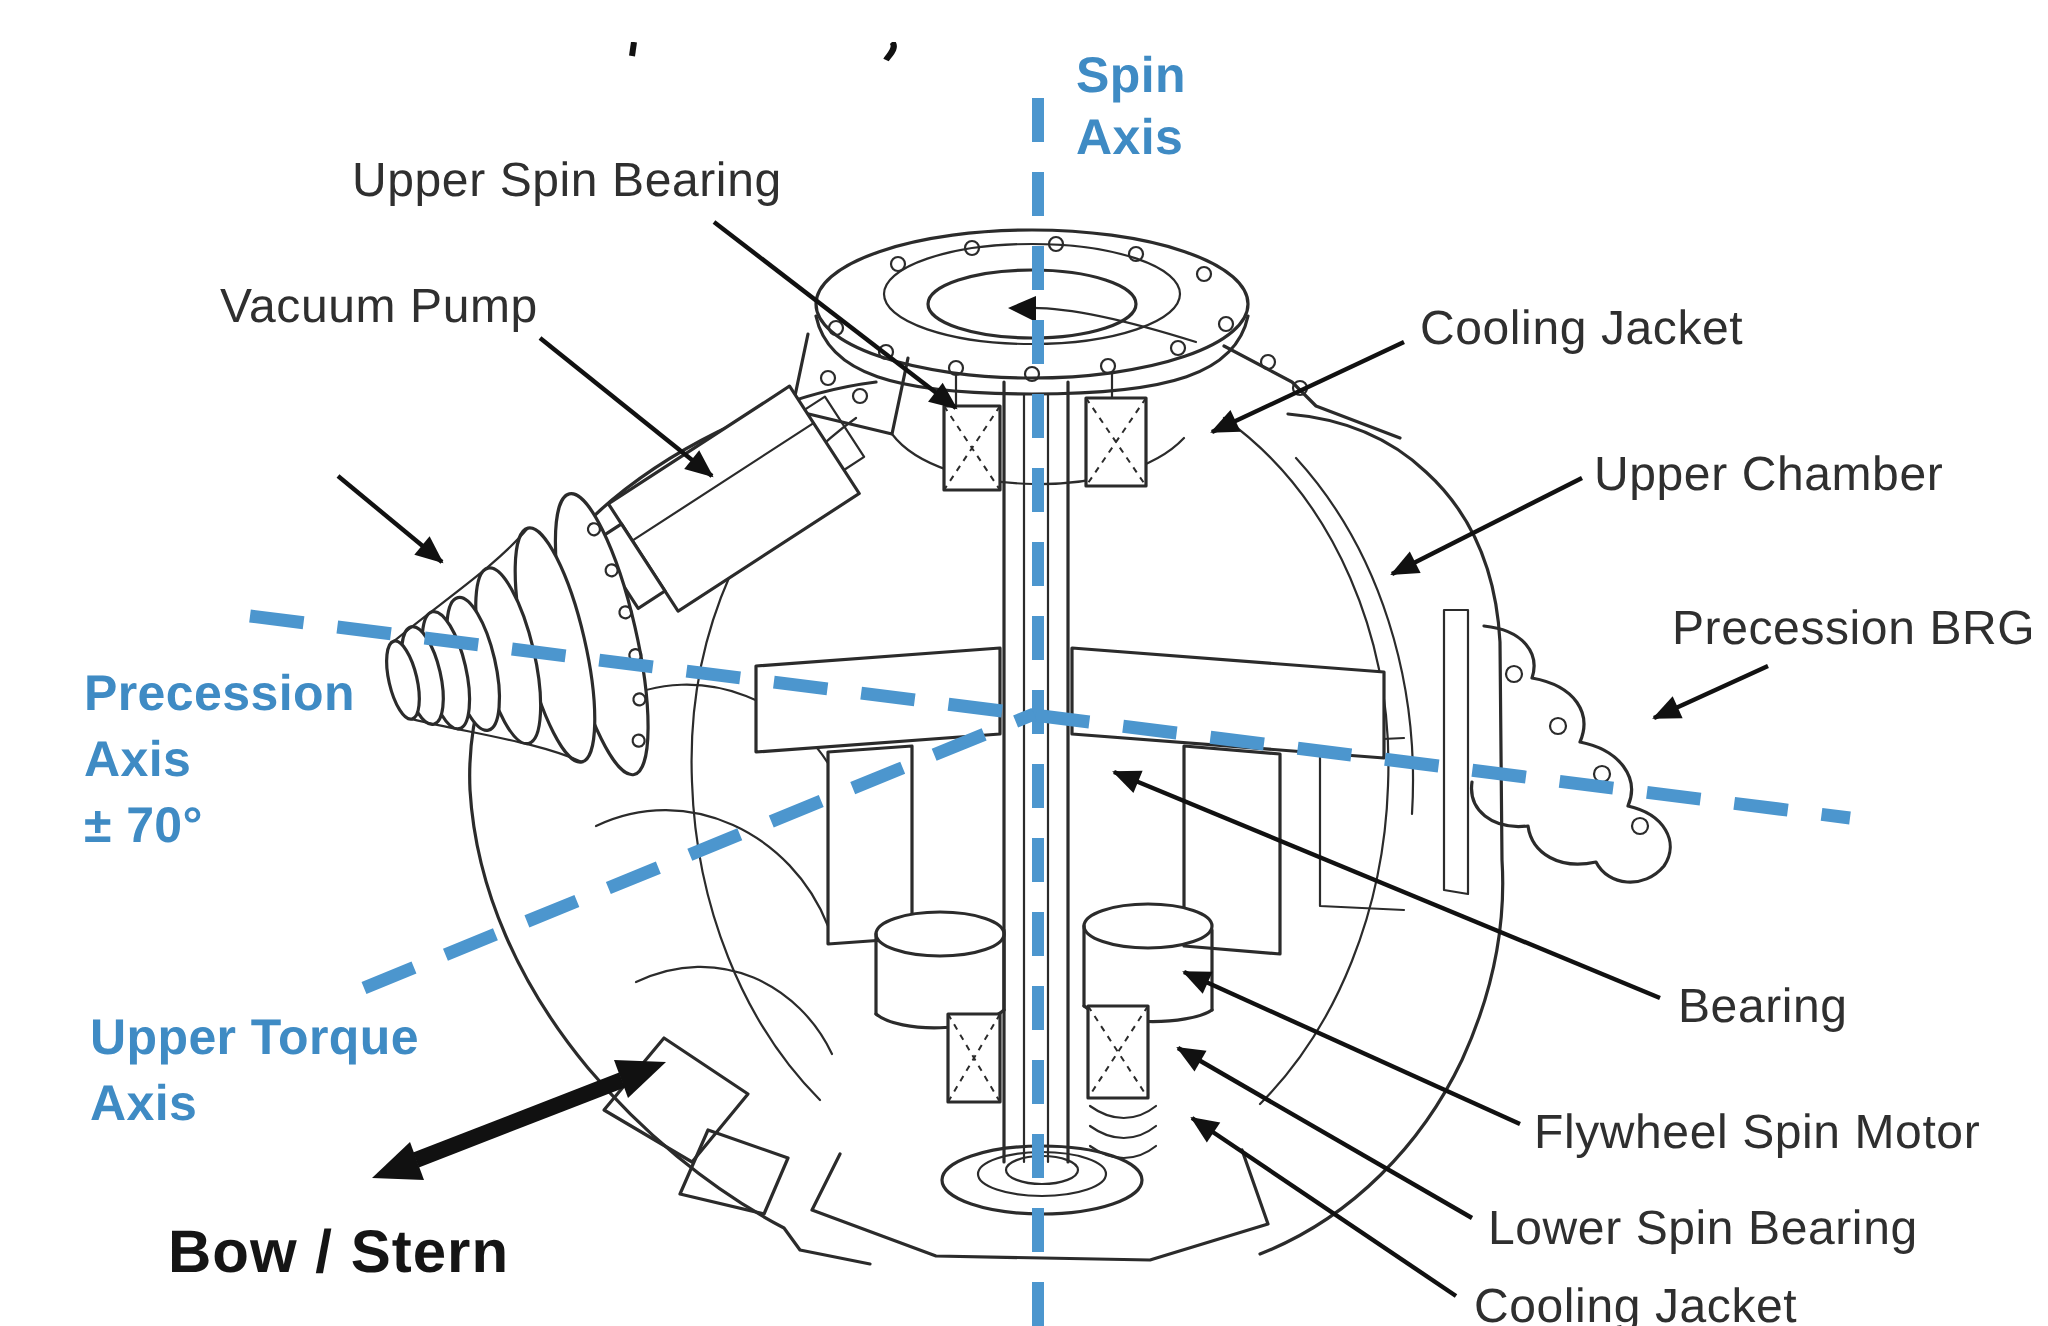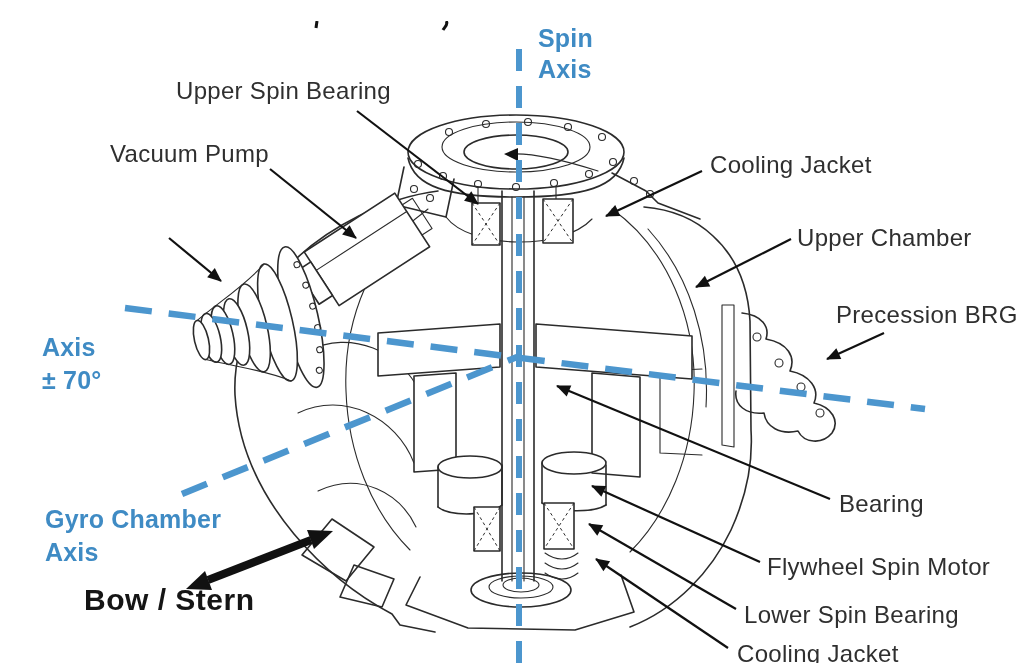--- a/index.html
+++ b/index.html
@@ -201,23 +201,24 @@
   <div class="plabel" style="left:110px;top:119px">Vacuum Pump</div>
   <div class="plabel" style="left:710px;top:130px">Cooling Jacket</div>
   <div class="plabel" style="left:797px;top:203px">Upper Chamber</div>
   <div class="plabel" style="left:836px;top:280px">Precession BRG</div>
   <div class="plabel" style="left:839px;top:469px">Bearing</div>
   <div class="plabel" style="left:767px;top:532px">Flywheel Spin Motor</div>
   <div class="plabel" style="left:744px;top:580px">Lower Spin Bearing</div>
   <div class="plabel" style="left:737px;top:619px">Cooling Jacket</div>
 
   <div class="axlabel" style="left:42px;top:310px">
+    <span>Precession</span>
     <span>Axis</span>
     <span>± 70°</span>
   </div>
 
   <div class="axlabel" style="left:45px;top:482px">
-    <span>Gyro Chamber</span>
+    <span>Upper Torque</span>
     <span>Axis</span>
   </div>
 
-  <div class="bowstern" style="left:84px;top:562px">Bow / Stern</div>
+  <div class="bowstern" style="left:84px;top:589px">Bow / Stern</div>
 </div>
 
 </body></html>

